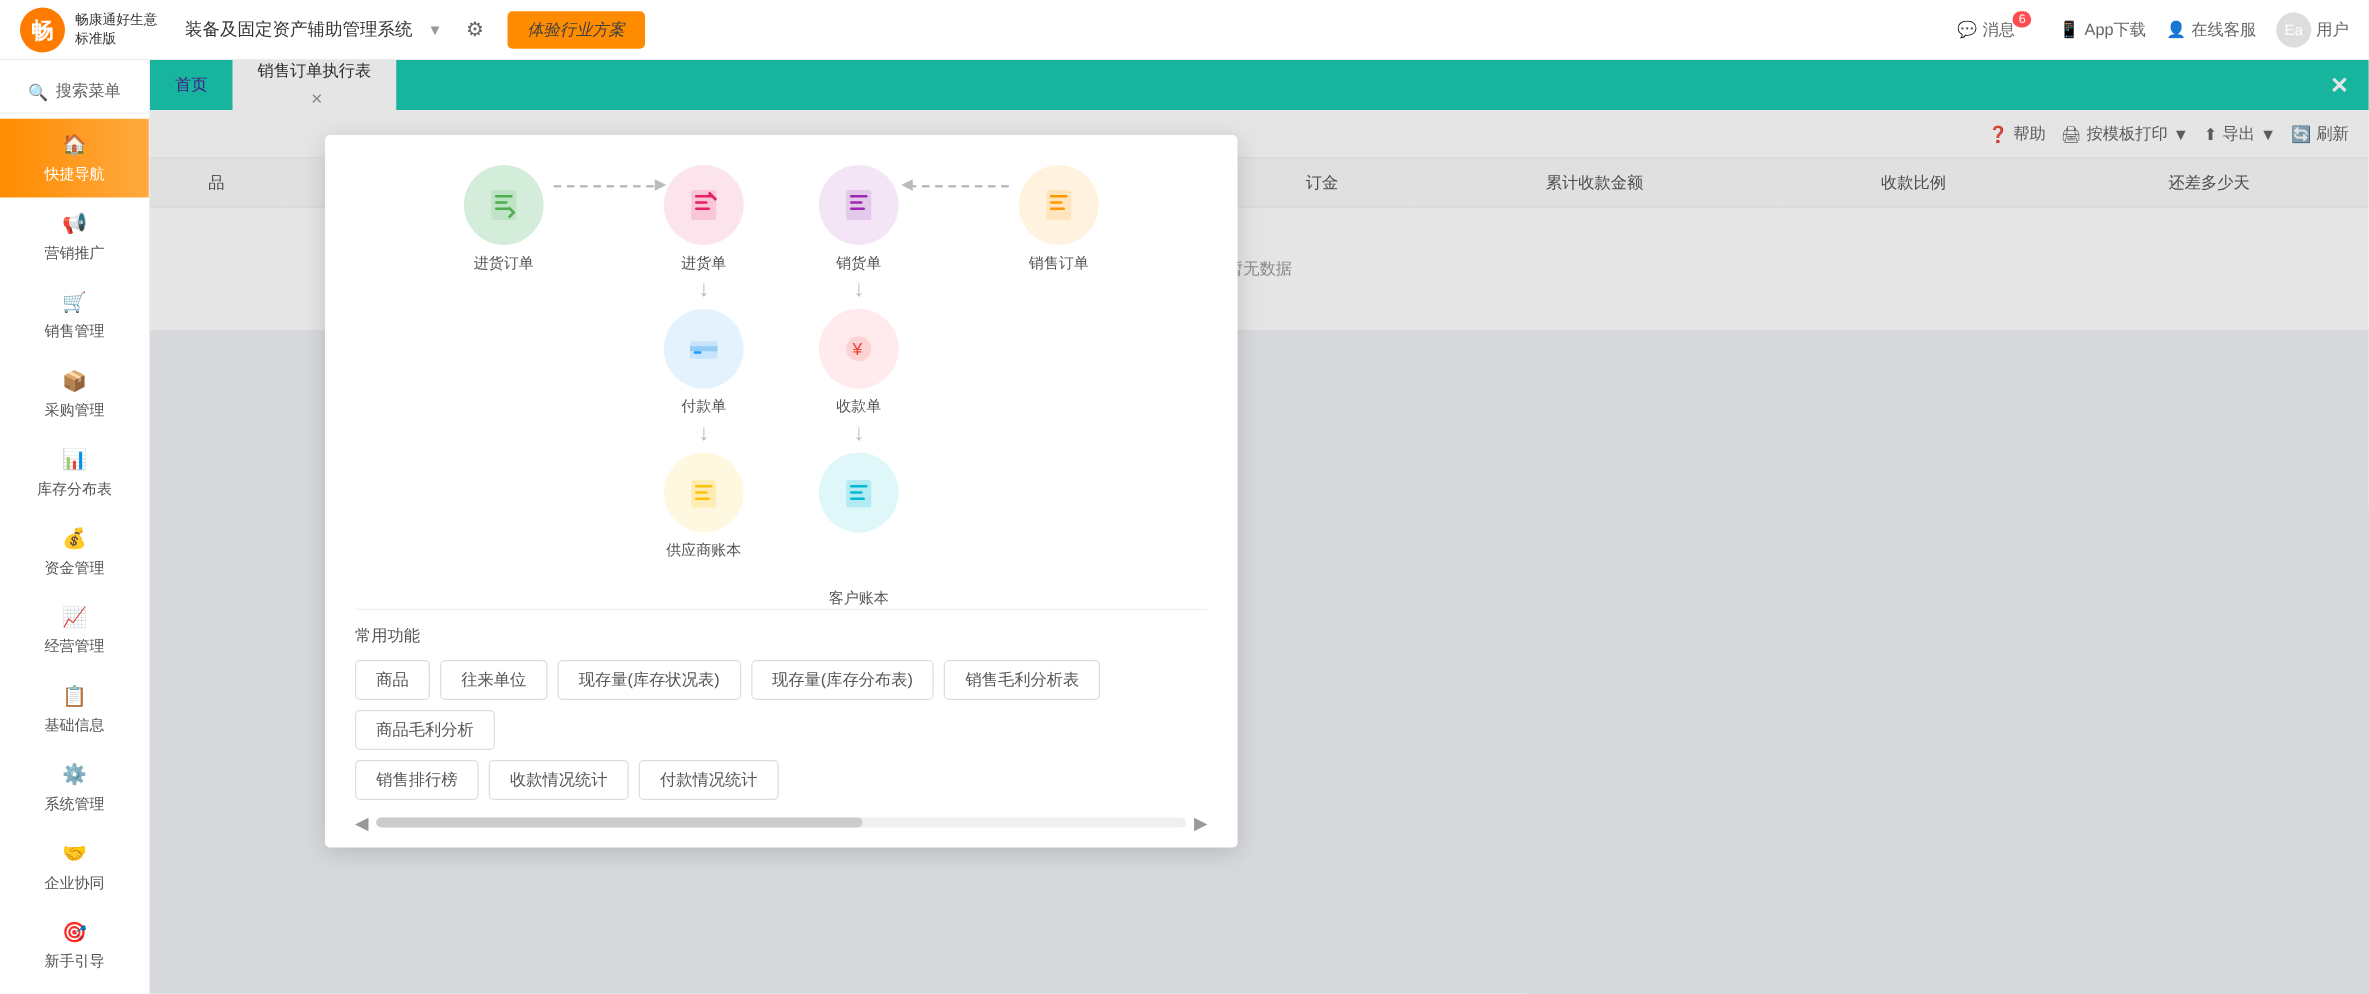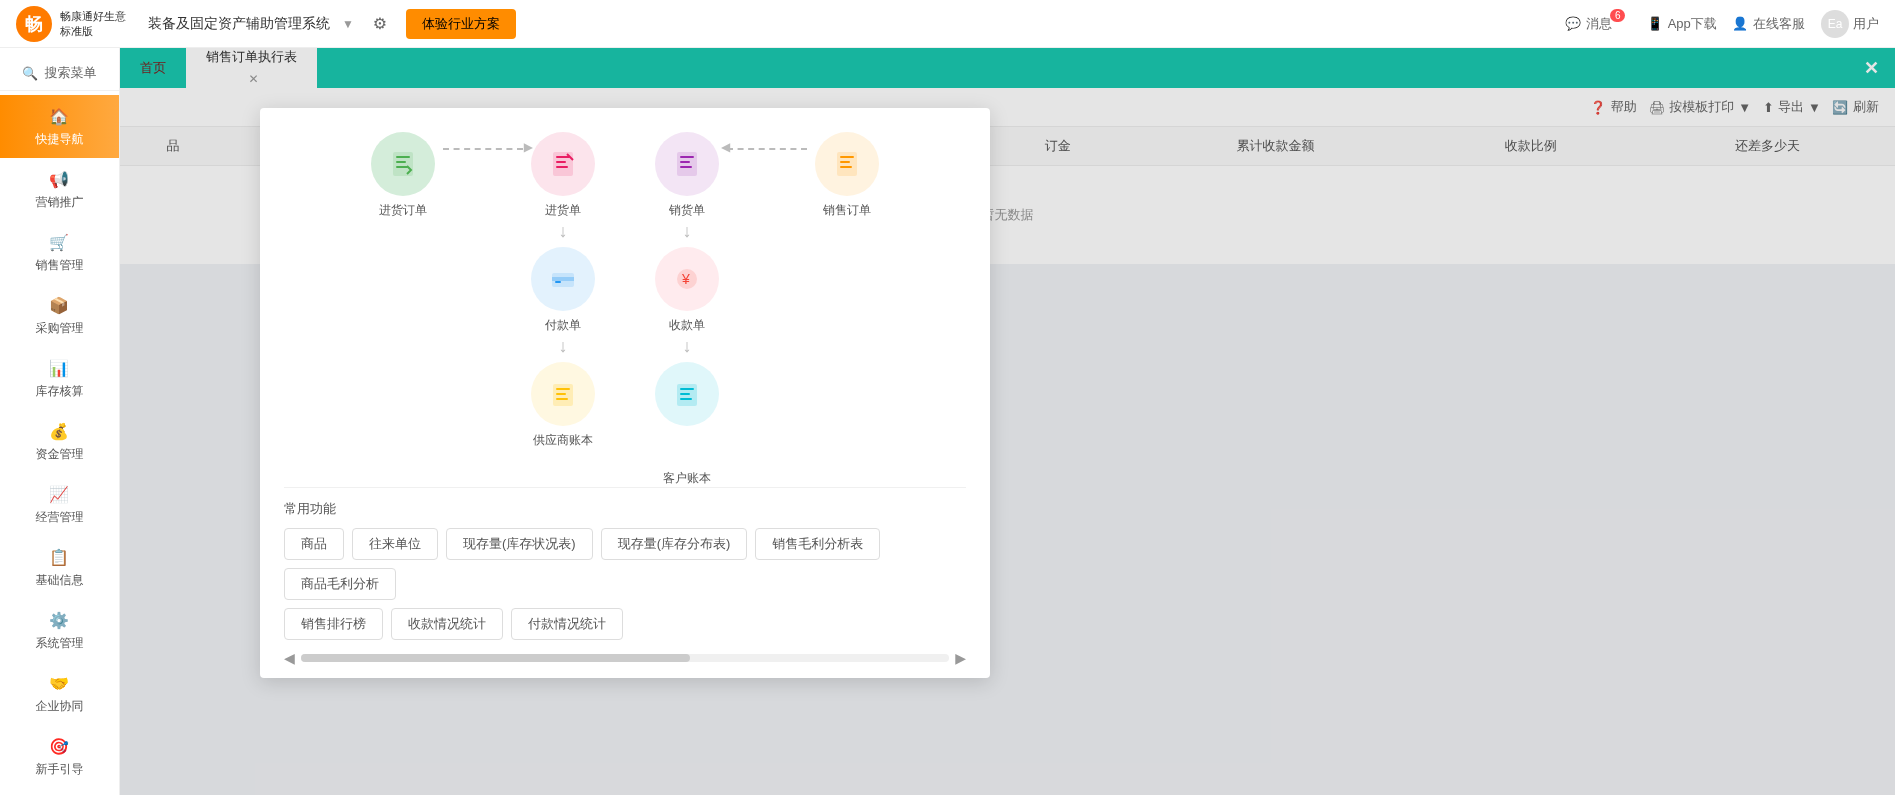--- a/index.html
+++ b/index.html
@@ -59,26 +59,27 @@
       width: 28px;
       height: 28px;
       border: none;
       background: none;
       cursor: pointer;
       color: #666;
       font-size: 16px;
     }
     .trial-btn {
       background: #ff8c00;
-      color: #000000;
+      color: #404040;
       border: none;
       padding: 6px 16px;
       border-radius: 4px;
       cursor: pointer;
       font-size: 13px;
+      font-style: italic;
     }
     .top-header-right {
       display: flex;
       align-items: center;
       gap: 16px;
     }
     .header-action {
       display: flex;
       align-items: center;
       gap: 4px;
@@ -184,21 +185,21 @@
     .tab-item {
       height: 40px;
       padding: 0 20px;
       display: flex;
       align-items: center;
       font-size: 13px;
       cursor: pointer;
       gap: 6px;
     }
     .tab-item.home {
-      color: #7f1d1d;
+      color: #4c1d95;
       background: transparent;
       text-align: right;
     }
     .tab-item.active {
       background: #fff;
       color: #333;
       border-radius: 0;
       flex-direction: column;
     }
     .tab-close {
@@ -499,21 +500,21 @@
     <div class="nav-item">
       <div class="nav-icon">🛒</div>
       <span>销售管理</span>
     </div>
     <div class="nav-item">
       <div class="nav-icon">📦</div>
       <span>采购管理</span>
     </div>
     <div class="nav-item">
       <div class="nav-icon">📊</div>
-      <span>库存核算</span>
+      <span>库存分布表</span>
     </div>
     <div class="nav-item">
       <div class="nav-icon">💰</div>
       <span>资金管理</span>
     </div>
     <div class="nav-item">
       <div class="nav-icon">📈</div>
       <span>经营管理</span>
     </div>
     <div class="nav-item">

